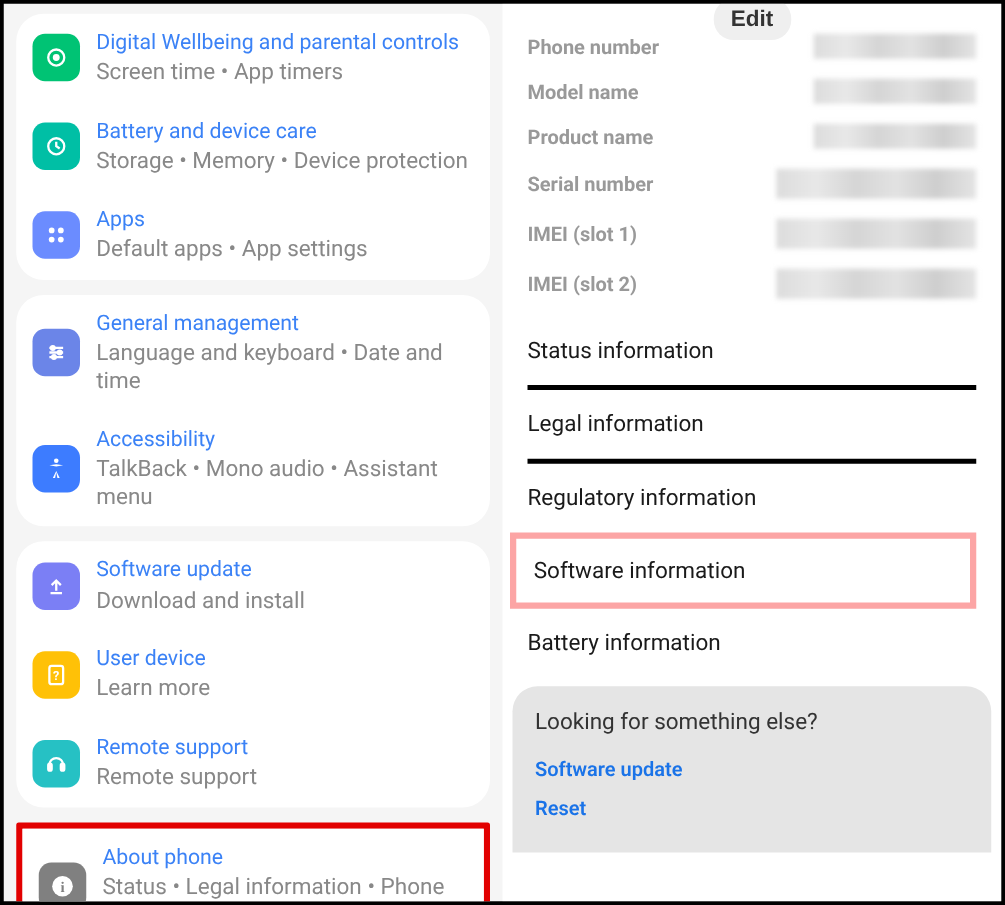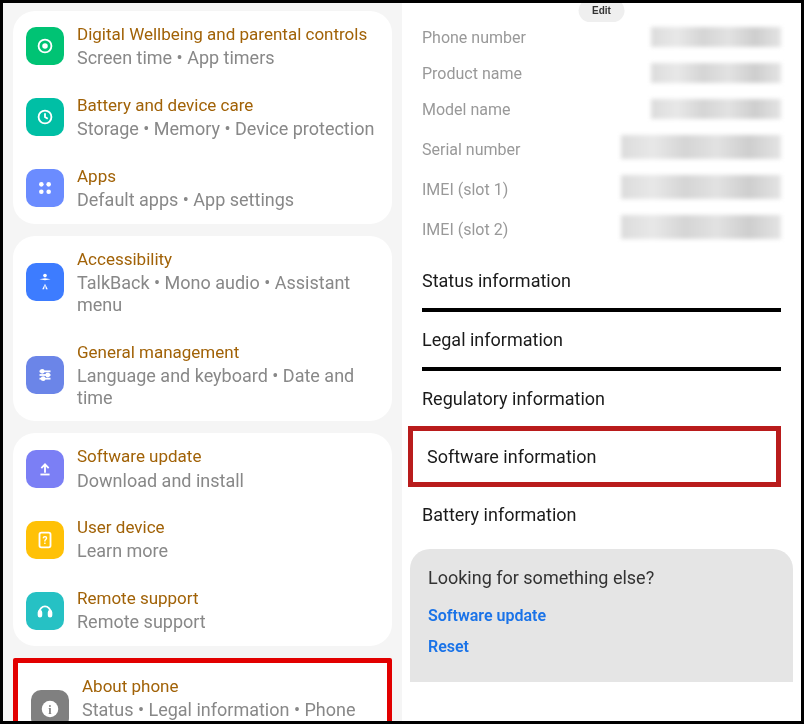--- a/index.html
+++ b/index.html
@@ -53,21 +53,21 @@
     }
     .icon-wrap svg {
       width: 22px;
       height: 22px;
     }
     .text-wrap {
       flex: 1;
     }
     .row-title {
       font-size: 17px;
-      color: #a16207;
+      color: #3b82f6;
       line-height: 1.2;
       margin-bottom: 3px;
     }
     .row-subtitle {
       font-size: 18px;
       color: #888;
       line-height: 1.2;
     }
     .icon-green { background: #00c374; }
     .icon-teal { background: #00bfa5; }
@@ -90,33 +90,34 @@
 
     
     .edit-btn {
       position: absolute;
       top: -4px;
       left: 50%;
       transform: translateX(-50%);
       background: #efefef;
       border: none;
       font-weight: 700;
-      font-size: 10px;
+      font-size: 18px;
       padding: 6px 14px;
       border-radius: 16px;
       color: #333;
     }
     .info-section {
       padding: 16px 20px 6px 20px;
     }
     .info-row {
       display: flex;
       justify-content: space-between;
-      align-items: flex-end;
+      align-items: center;
       padding: 8px 0;
+      font-weight: bold;
     }
     .info-label {
       font-size: 16px;
       color: #999;
     }
     .blur-value {
       width: 130px;
       height: 20px;
       background: linear-gradient(90deg, #dcdcdc 0%, #e8e8e8 20%, #d5d5d5 40%, #e2e2e2 60%, #cecece 80%, #e4e4e4 100%);
       filter: blur(2px);
@@ -131,21 +132,21 @@
     .menu-item {
       font-size: 18px;
       color: #1a1a1a;
       padding: 17px 0;
       border-bottom: 4px solid #000000;
     }
     .menu-item:last-child {
       border-bottom: none;
     }
     .red-box-right {
-      border: 5px solid #b91c1c;
+      border: 5px solid #fca5a5;
       margin-left: 6px;
       margin-right: 20px;
     }
     .red-box-right .menu-item {
       padding: 15px 14px;
       border-bottom: none;
     }
     .suggestions {
       background: #e5e5e5;
       margin: 7px 8px 0 8px;
@@ -205,48 +206,48 @@
           </svg>
       </div>
       <div class="text-wrap">
         <div class="row-title">Apps</div>
         <div class="row-subtitle">Default apps  •  App settings</div>
       </div>
     </div>
   </div>
 
   <div class="section">
-    <div class="setting-row">
-      <div class="icon-wrap icon-blue3">
-        <svg viewBox="0 0 24 24" fill="white">
-            <circle cx="12" cy="5" r="2"></circle>
-            <path d="M12 8 L6 9 L12 10 L12 14 L9 20 L11 20 L12 15 L13 20 L15 20 L12 14 L12 10 L18 9 Z"></path>
-          </svg>
-      </div>
-      <div class="text-wrap">
-        <div class="row-title">Accessibility</div>
-        <div class="row-subtitle">TalkBack  •  Mono audio  •  Assistant menu</div>
-      </div>
-    </div>
     <div class="setting-row">
       <div class="icon-wrap icon-blue2">
         <svg viewBox="0 0 24 24" fill="none" stroke="white" stroke-width="2">
             <line x1="6" y1="8" x2="18" y2="8"></line>
             <line x1="6" y1="12" x2="18" y2="12"></line>
             <line x1="6" y1="16" x2="18" y2="16"></line>
             <circle cx="9" cy="8" r="1.6" fill="white"></circle>
             <circle cx="15" cy="12" r="1.6" fill="white"></circle>
             <circle cx="10" cy="16" r="1.6" fill="white"></circle>
           </svg>
       </div>
       <div class="text-wrap">
         <div class="row-title">General management</div>
         <div class="row-subtitle">Language and keyboard  •  Date and time</div>
       </div>
     </div>
+    <div class="setting-row">
+      <div class="icon-wrap icon-blue3">
+        <svg viewBox="0 0 24 24" fill="white">
+            <circle cx="12" cy="5" r="2"></circle>
+            <path d="M12 8 L6 9 L12 10 L12 14 L9 20 L11 20 L12 15 L13 20 L15 20 L12 14 L12 10 L18 9 Z"></path>
+          </svg>
+      </div>
+      <div class="text-wrap">
+        <div class="row-title">Accessibility</div>
+        <div class="row-subtitle">TalkBack  •  Mono audio  •  Assistant menu</div>
+      </div>
+    </div>
   </div>
 
   <div class="section">
     <div class="setting-row">
       <div class="icon-wrap icon-purple">
         <svg viewBox="0 0 24 24" fill="none" stroke="white" stroke-width="2">
             <path d="M12 16 V7 M8 11 L12 7 L16 11"></path>
             <line x1="7" y1="18" x2="17" y2="18"></line>
           </svg>
       </div>
@@ -302,25 +303,25 @@
 <div class="panel panel-right">
 
   <button class="edit-btn">Edit</button>
 
   <div class="info-section">
     <div class="info-row">
       <span class="info-label">Phone number</span>
       <div class="blur-value"></div>
     </div>
     <div class="info-row">
+      <span class="info-label">Model name</span>
+      <div class="blur-value"></div>
+    </div>
+    <div class="info-row">
       <span class="info-label">Product name</span>
-      <div class="blur-value"></div>
-    </div>
-    <div class="info-row">
-      <span class="info-label">Model name</span>
       <div class="blur-value"></div>
     </div>
     <div class="info-row">
       <span class="info-label">Serial number</span>
       <div class="blur-value wide"></div>
     </div>
     <div class="info-row">
       <span class="info-label">IMEI (slot 1)</span>
       <div class="blur-value wide"></div>
     </div>

